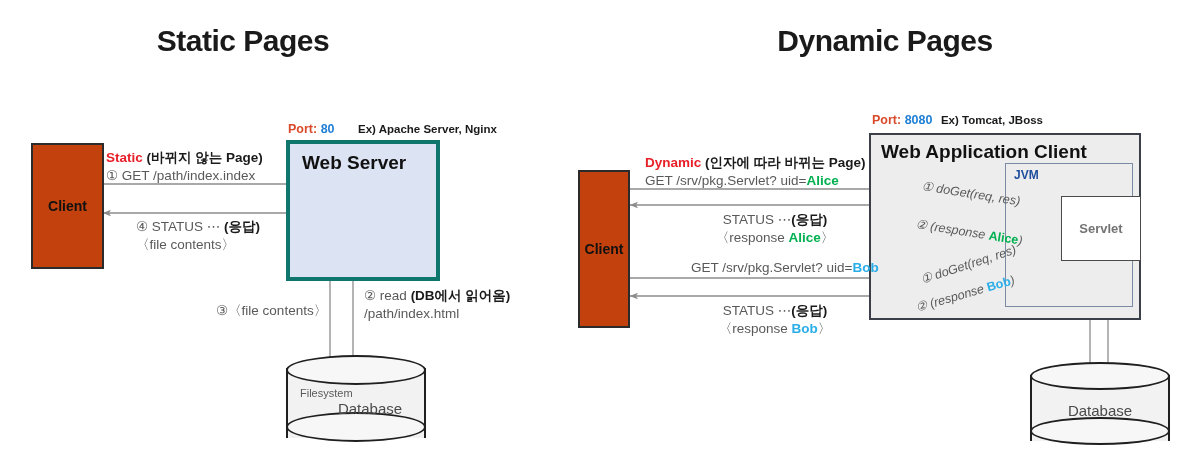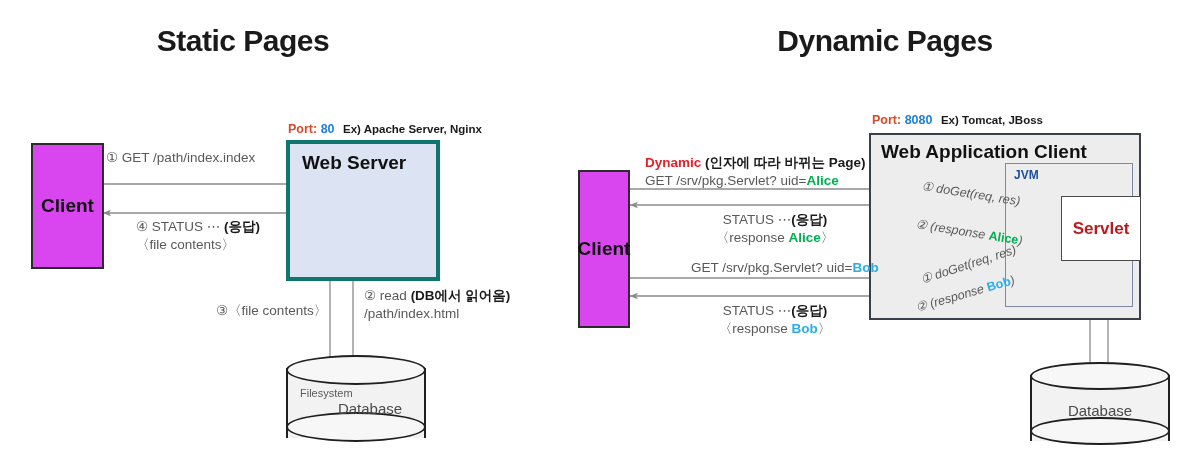--- a/index.html
+++ b/index.html
@@ -25,26 +25,26 @@
     font-size: 30px;
     font-weight: bold;
     color: #1a1a1a;
     letter-spacing: -0.5px;
     white-space: nowrap;
     text-align: center;
   }
 
   
   .client-box {
-    background: #d946ef;
+    background: #c2410c;
     border: 2px solid #2b2b2b;
     display: flex;
     align-items: center;
     justify-content: center;
-    font-size: 19px;
+    font-size: 14px;
     font-weight: bold;
     color: #111;
   }
 
   
   .webserver-box {
     background: #DCE3F2;
     border: 4px solid #0f766e;
   }
   .was-box {
@@ -68,23 +68,23 @@
     color: #111;
     white-space: nowrap;
   }
   .jvm-title {
     font-size: 12px;
     font-weight: bold;
     color: #1F4E9C;
     white-space: nowrap;
   }
   .servlet-title {
-    font-size: 17px;
-    font-weight: bold;
-    color: #b91c1c;
+    font-size: 13px;
+    font-weight: bold;
+    color: #737373;
     white-space: nowrap;
   }
 
   
   .port-label { white-space: nowrap; font-size: 12.5px; }
   .port-label .port-key { color: #D94A2B; font-weight: bold; }
   .port-label .port-num { color: #1F7FD4; font-weight: bold; }
   .port-label .port-ex { color: #1a1a1a; font-weight: bold; font-size: 11.5px; }
 
   
@@ -198,28 +198,31 @@
     <line x1="1108" y1="261" x2="1108" y2="395" stroke="#8C8C8C" stroke-width="1.3" marker-end="url(#ahs)"></line>
   </svg>
 
   <div class="abs client-box" style="left:31px; top:143px; width:69px; height:122px;">
     <span>Client</span>
   </div>
 
   <div class="abs port-label" style="left:288px; top:122px;">
     <span class="port-key">Port:</span>
     <span class="port-num">80</span>
-    <span class="port-ex" style="margin-left:5px;">Ex) Apache Server, Nginx</span>
+    <span class="port-ex" style="margin-left:20px;">Ex) Apache Server, Nginx</span>
   </div>
 
   <div class="abs webserver-box" style="left:286px; top:140px; width:146px; height:133px;">
     <div class="abs box-title" style="left:12px; top:8px;">Web Server</div>
   </div>
 
   <div class="abs annot" style="left:106px; top:149px;">
+    <div>
+      <span class="hl-red">Static</span><span class="hl-bold"> (바뀌지 않는 Page)</span>
+    </div>
     <div>① GET /path/index.index</div>
   </div>
 
   <div class="abs annot" style="left:136px; top:218px;">
     <div>
       <span>④ STATUS ⋯</span><span class="hl-bold"> (응답)</span>
     </div>
     <div>〈file contents〉</div>
   </div>
 

